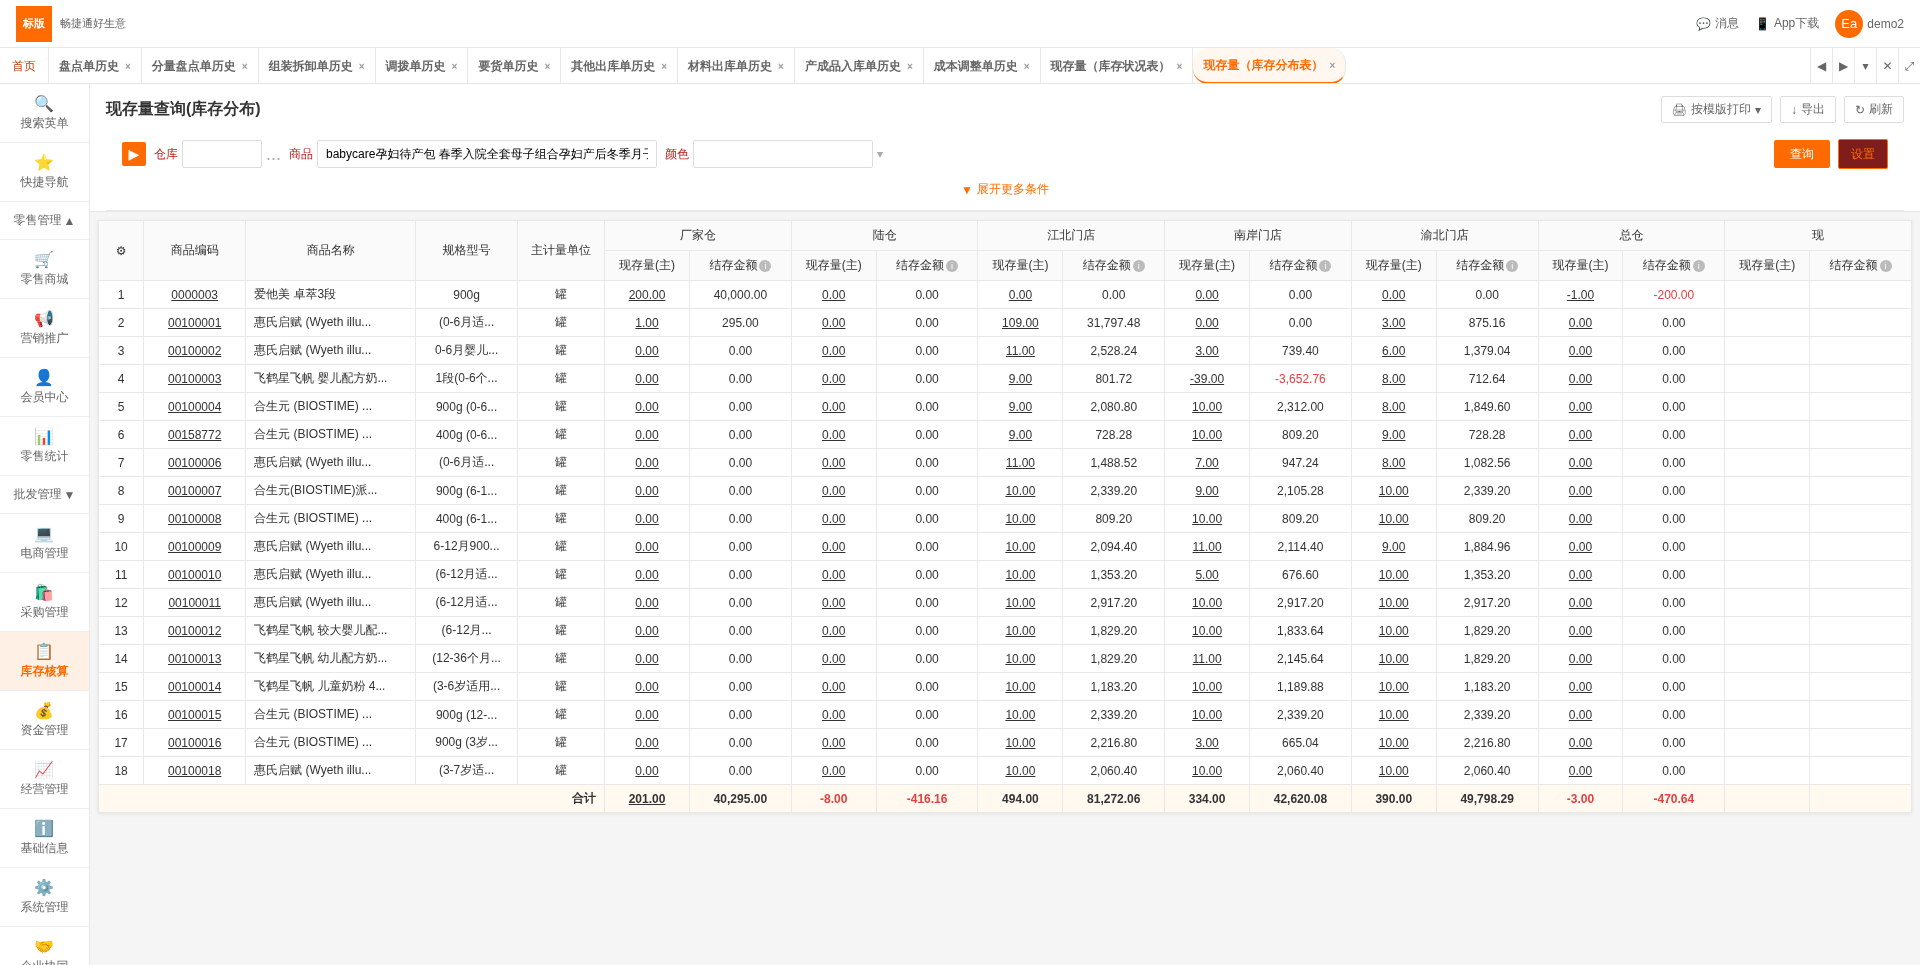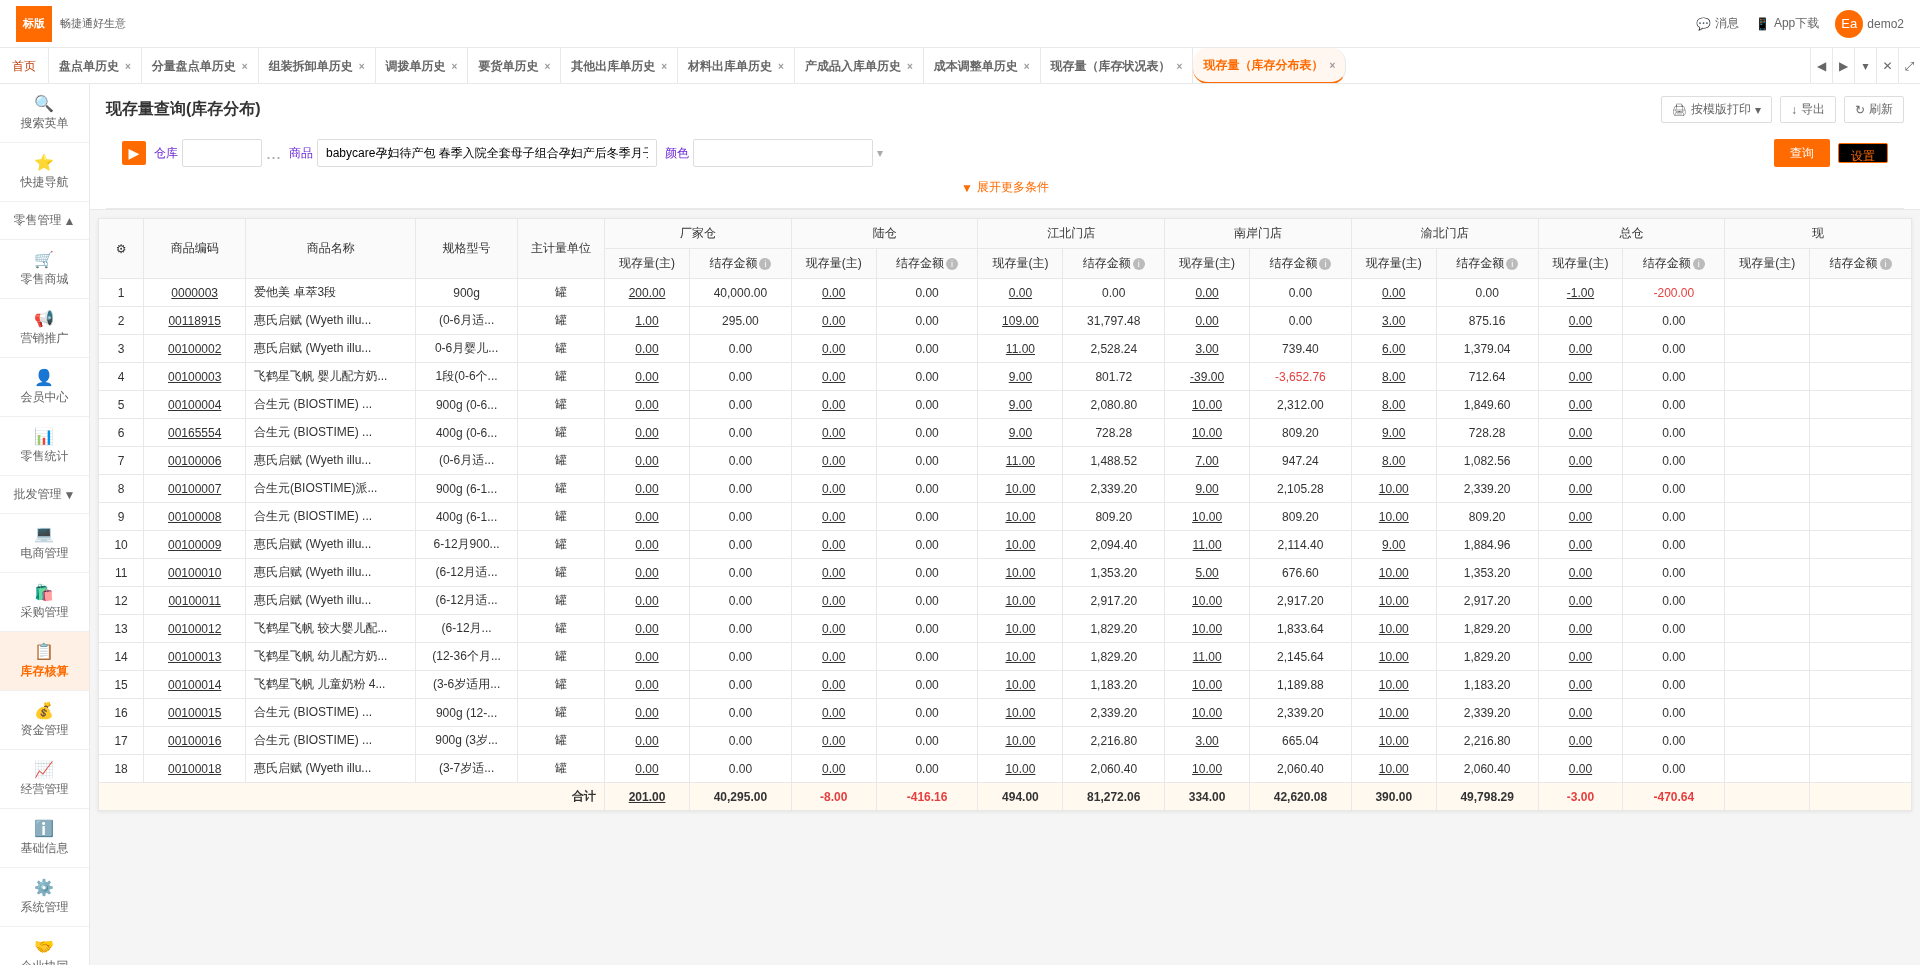--- a/index.html
+++ b/index.html
@@ -55,31 +55,31 @@
     .btn-action { display: flex; align-items: center; gap: 4px; padding: 4px 10px; border: 1px solid #ddd; background: #fff; color: #666; font-size: 12px; cursor: pointer; border-radius: 2px; }
 
     
     .search-bar {
       background: #fff; padding: 8px 16px; display: flex; align-items: center; gap: 8px; flex-wrap: wrap;
       border-bottom: 1px solid #e8e8e8;
     }
     .search-row { display: flex; align-items: center; gap: 8px; width: 100%; }
     .expand-btn { width: 24px; height: 24px; background: #ff6b00; color: #fff; border: none; cursor: pointer; font-size: 14px; display: flex; align-items: center; justify-content: center; border-radius: 2px; }
     .search-field { display: flex; align-items: center; gap: 4px; }
-    .search-label { color: #6d28d9; font-size: 12px; white-space: nowrap; }
+    .search-label { color: #b91c1c; font-size: 12px; white-space: nowrap; }
     .search-input {
       height: 28px; border: 1px solid #ddd; padding: 0 8px; font-size: 12px;
       outline: none; border-radius: 2px;
     }
     .search-input-wide { width: 340px; }
     .search-input-medium { width: 180px; }
     .search-input-sm { width: 80px; }
     .search-dots { color: #aaa; font-size: 18px; cursor: pointer; }
     .btn-search { background: #ff6b00; color: #fff; border: none; padding: 4px 16px; font-size: 12px; cursor: pointer; border-radius: 2px; height: 28px; }
-    .btn-setting { background: #000000; color: #ff6b00; border: 1px solid #ff6b00; padding: 4px 12px; font-size: 12px; cursor: pointer; border-radius: 2px; height: 20px; }
+    .btn-setting { background: #7f1d1d; color: #ff6b00; border: 1px solid #ff6b00; padding: 4px 12px; font-size: 12px; cursor: pointer; border-radius: 2px; height: 30px; }
     .expand-more { display: flex; align-items: center; gap: 4px; color: #ff6b00; font-size: 12px; cursor: pointer; margin: 0 auto; }
 
     
     .table-area { flex: 1; overflow: auto; padding: 8px; }
     .data-table {
       width: 100%; border-collapse: collapse; background: #fff; font-size: 12px;
       box-shadow: 0 1px 4px rgba(0,0,0,0.08);
     }
     .data-table th {
       background: #fafafa; border: 1px solid #e8e8e8; padding: 6px 8px;
@@ -370,21 +370,21 @@
     <td class="">0.00</td>
     <td class="underline">0.00</td>
     <td>0.00</td>
     <td class="underline red">-1.00</td>
     <td class="red">-200.00</td>
     <td></td>
     <td></td>
   </tr>
             <tr>
     <td>2</td>
-    <td class="underline">00118915</td>
+    <td class="underline">00100001</td>
     <td class="text-left">惠氏启赋 (Wyeth illu...</td>
     <td>(0-6月适...</td>
     <td>罐</td>
     <td class="underline">1.00</td>
     <td>295.00</td>
     <td class="underline">0.00</td>
     <td>0.00</td>
     <td class="underline">109.00</td>
     <td>31,797.48</td>
     <td class="underline">0.00</td>
@@ -454,21 +454,21 @@
     <td class="">2,312.00</td>
     <td class="underline">8.00</td>
     <td>1,849.60</td>
     <td class="underline">0.00</td>
     <td class="">0.00</td>
     <td></td>
     <td></td>
   </tr>
             <tr>
     <td>6</td>
-    <td class="underline">00165554</td>
+    <td class="underline">00158772</td>
     <td class="text-left">合生元 (BIOSTIME) ...</td>
     <td>400g (0-6...</td>
     <td>罐</td>
     <td class="underline">0.00</td>
     <td>0.00</td>
     <td class="underline">0.00</td>
     <td>0.00</td>
     <td class="underline">9.00</td>
     <td>728.28</td>
     <td class="underline">10.00</td>

